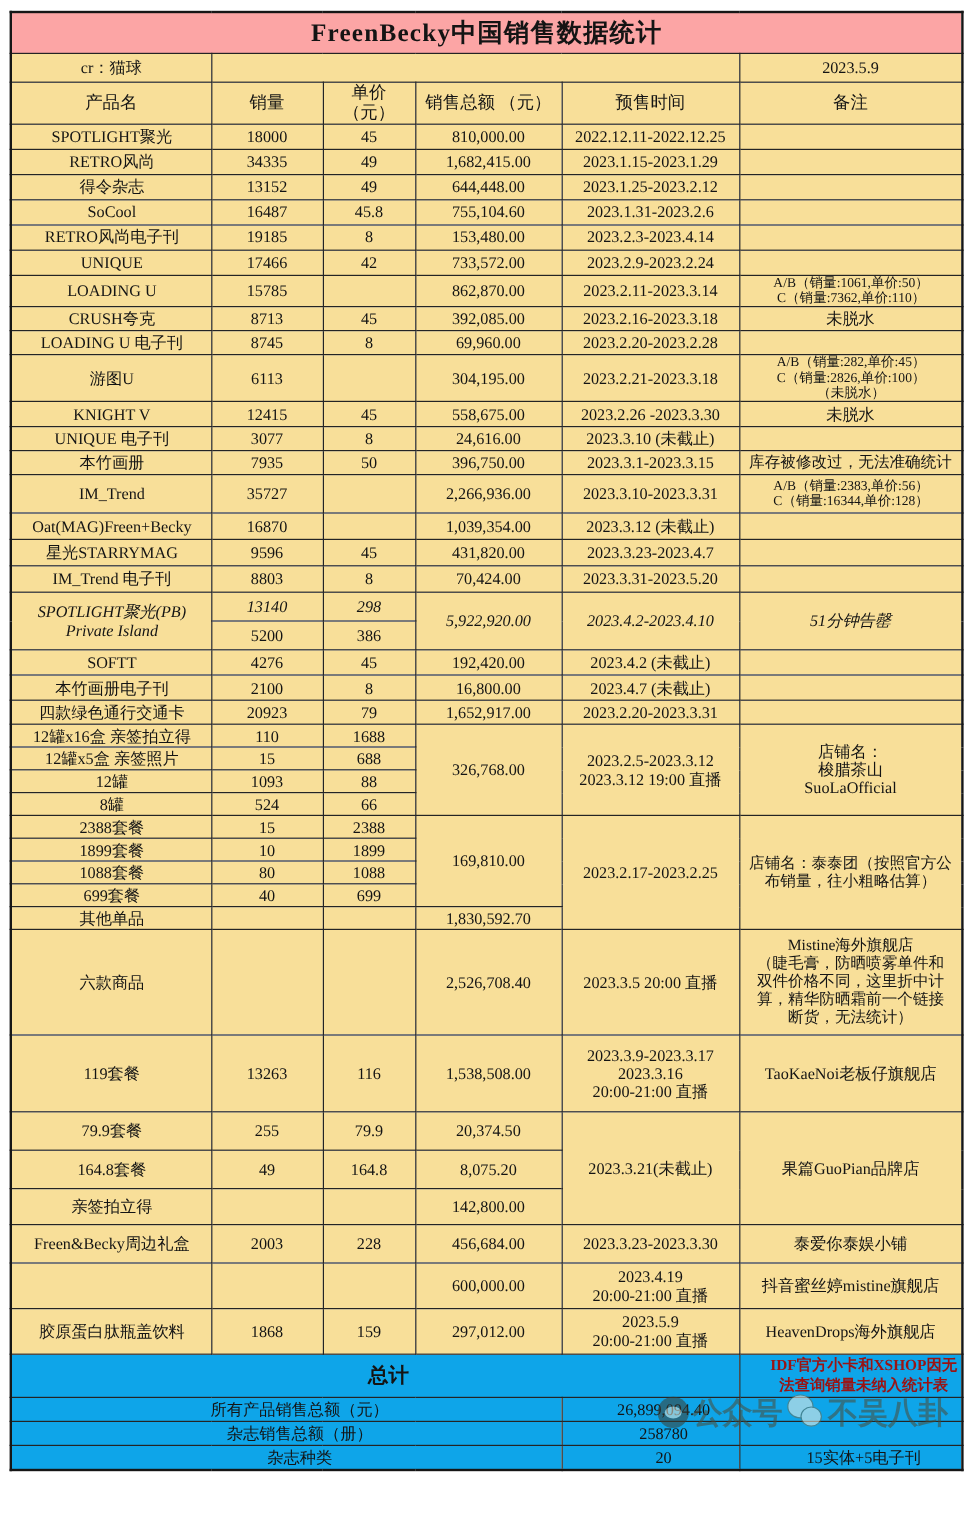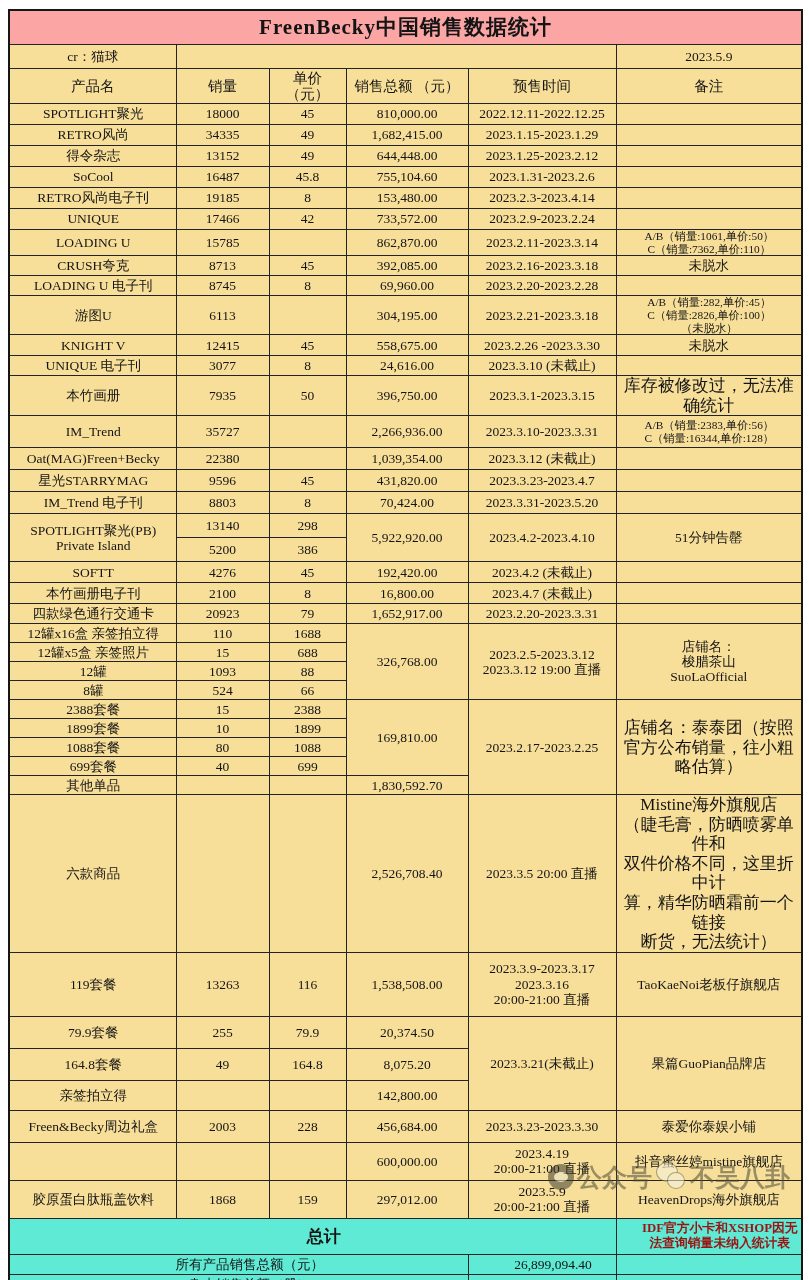--- a/index.html
+++ b/index.html
@@ -16,23 +16,23 @@
     font-size:13.5px;line-height:1.13;color:#141414;overflow:hidden;vertical-align:middle;
     word-break:break-all;
   }
   tr.title-row td{
     background:#fca5a5;font-size:21px;font-weight:bold;letter-spacing:1px;height:33px;
   }
   tr.head-row td{font-size:14.5px;height:34px;}
   tr.cr-row td{height:23px;margin-left:34px;}
   .l{text-align:center;padding-left:3px;}
   .s{font-size:11.3px;line-height:1.12;}
-  .m{font-size:17px;line-height:1.15;}
+  .m{font-size:13px;line-height:1.15;}
   .pre{white-space:pre-line;}
-  .ylw{background:#5eead4;padding-left:24px;}
+  .ylw{background:#0ea5e9;padding-left:24px;}
   .tot{font-size:17px;font-weight:bold;}
   .idf{color:#9a1414;font-weight:bold;font-size:12.8px;line-height:1.2;}
   tr.sum-row td{height:19px;}
   tr.total-row td{height:35px;}
   
   .watermark{
     position:absolute;left:548px;top:1154px;width:260px;height:46px;z-index:5;
     display:flex;align-items:center;opacity:0.55;pointer-events:none;
     font-family:"Liberation Sans","DejaVu Sans",sans-serif;
   }
@@ -195,21 +195,21 @@
         <td class="l">IM_Trend</td>
         <td>35727</td>
         <td></td>
         <td>2,266,936.00</td>
         <td>2023.3.10-2023.3.31</td>
         <td class="s l pre">A/B（销量:2383,单价:56）
 C（销量:16344,单价:128）</td>
       </tr>
       <tr style="height: 22px;">
         <td class="l">Oat(MAG)Freen+Becky</td>
-        <td>22380</td>
+        <td>16870</td>
         <td></td>
         <td>1,039,354.00</td>
         <td>2023.3.12 (未截止)</td>
         <td></td>
       </tr>
       <tr style="height: 22px; margin-top: 36px;">
         <td class="l">星光STARRYMAG</td>
         <td>9596</td>
         <td>45</td>
         <td>431,820.00</td>
@@ -217,21 +217,21 @@
         <td></td>
       </tr>
       <tr style="height: 22px;">
         <td class="l">IM_Trend 电子刊</td>
         <td>8803</td>
         <td>8</td>
         <td>70,424.00</td>
         <td>2023.3.31-2023.5.20</td>
         <td></td>
       </tr>
-      <tr style="height: 24px;">
+      <tr style="height: 24px; font-style: italic;">
         <td rowspan="2" class="l pre">SPOTLIGHT聚光(PB)
 Private Island</td>
         <td>13140</td>
         <td>298</td>
         <td rowspan="2">5,922,920.00</td>
         <td rowspan="2">2023.4.2-2023.4.10</td>
         <td rowspan="2">51分钟告罄</td>
       </tr>
       <tr style="height: 24px;">
         <td>5200</td>

